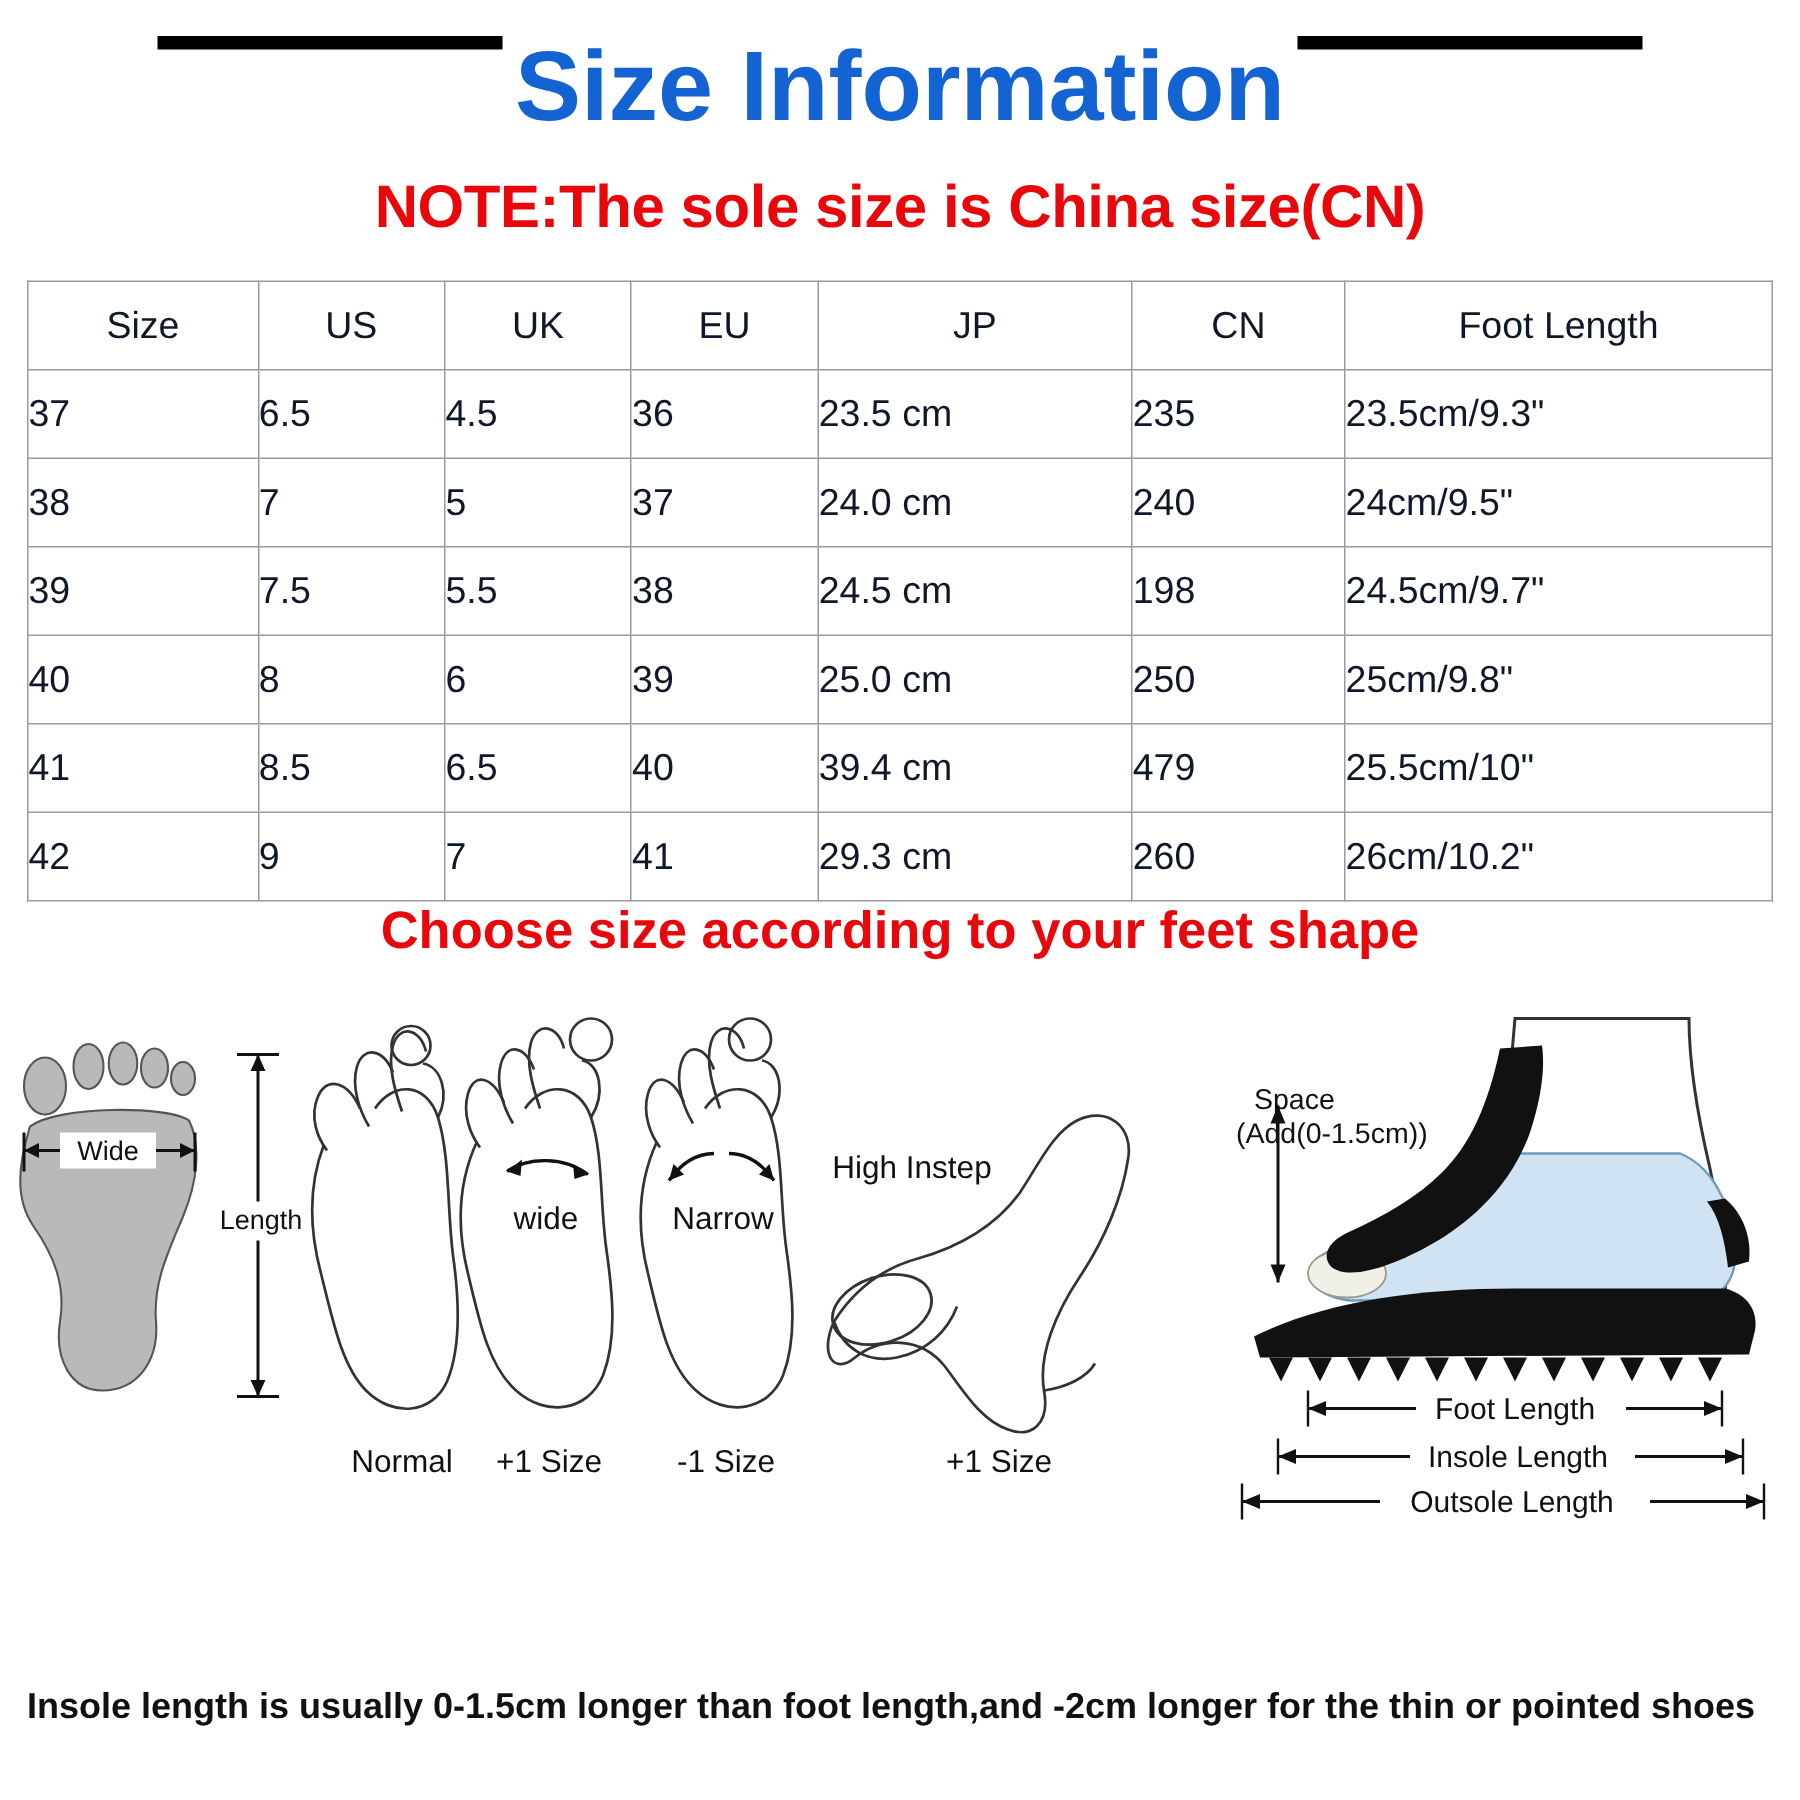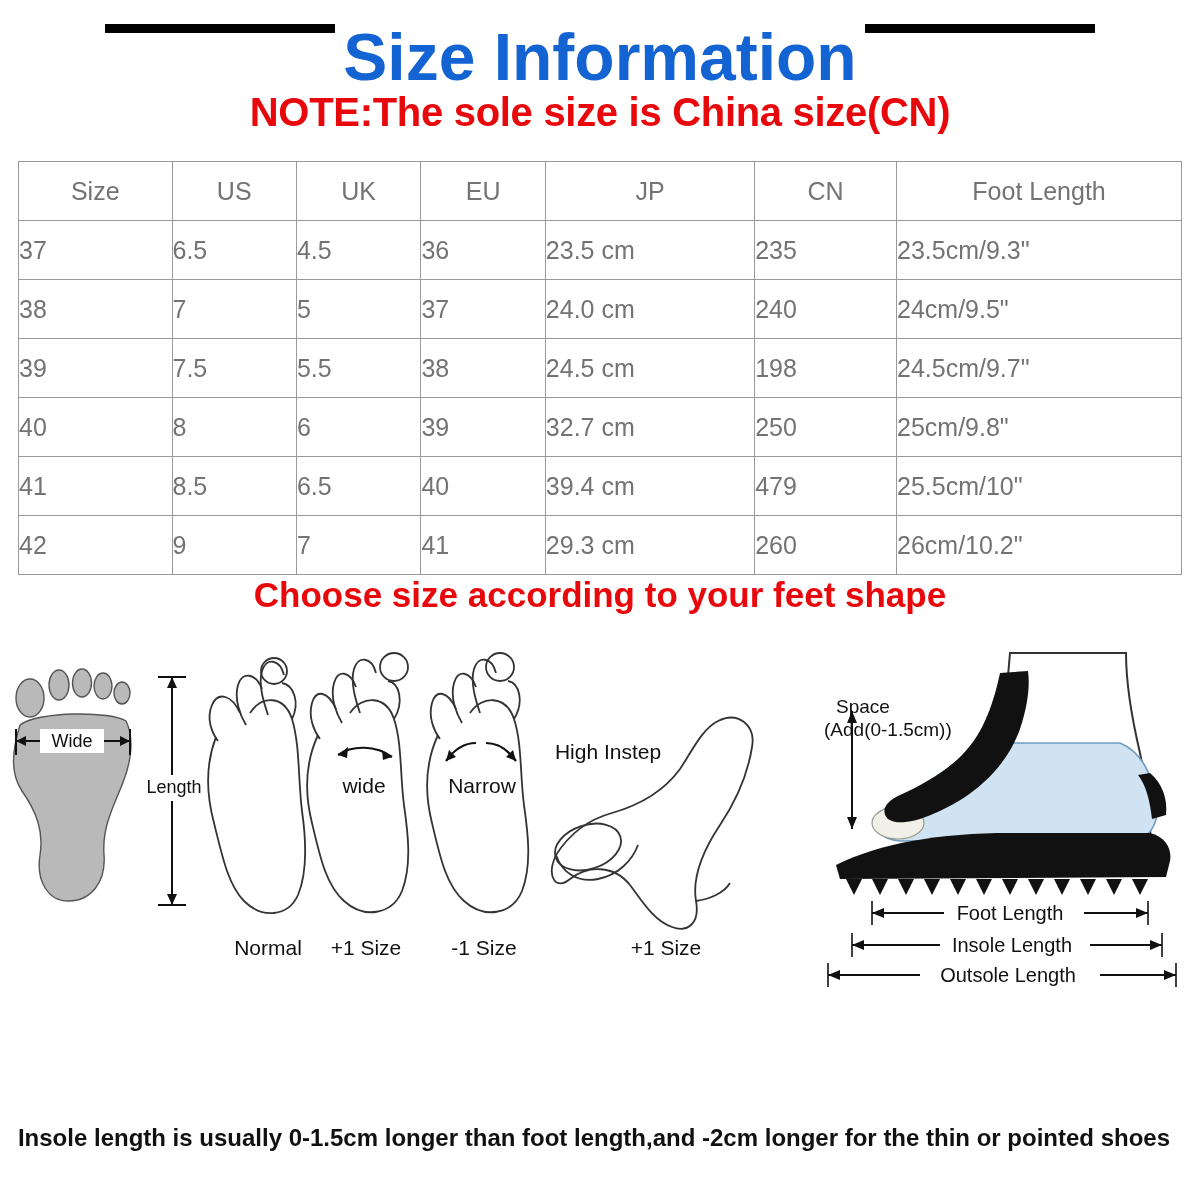--- a/index.html
+++ b/index.html
@@ -38,39 +38,40 @@
     line-height: 1;
     padding: 0 6px;
     white-space: nowrap;
   }
 
   .note {
     text-align: center;
     color: #e8080c;
     font-weight: bold;
     font-size: 40px;
+    margin-top: 26px;
     letter-spacing: -0.3px;
   }
 
   
   .table-wrap {
     margin: 26px 18px 0 18px;
   }
   table.size-table {
     width: 100%;
     border-collapse: collapse;
     table-layout: fixed;
   }
   table.size-table td, table.size-table th {
     border: 1px solid #9a9a9a;
     font-size: 25px;
     height: 58px;
     font-weight: normal;
     padding: 0;
-    color: #737373;
+    color: #0f172a;
   }
   table.size-table thead th {
     font-size: 25px;
     font-weight: normal;
   }
   
   col.c0 { width: 13.2%; }
   col.c1 { width: 10.7%; }
   col.c2 { width: 10.7%; }
   col.c3 { width: 10.7%; }
@@ -166,21 +167,21 @@
         <td>38</td>
         <td>24.5 cm</td>
         <td>198</td>
         <td>24.5cm/9.7"</td>
       </tr>
       <tr>
         <td>40</td>
         <td>8</td>
         <td>6</td>
         <td>39</td>
-        <td>32.7 cm</td>
+        <td>25.0 cm</td>
         <td>250</td>
         <td>25cm/9.8"</td>
       </tr>
       <tr>
         <td>41</td>
         <td>8.5</td>
         <td>6.5</td>
         <td>40</td>
         <td>39.4 cm</td>
         <td>479</td>

